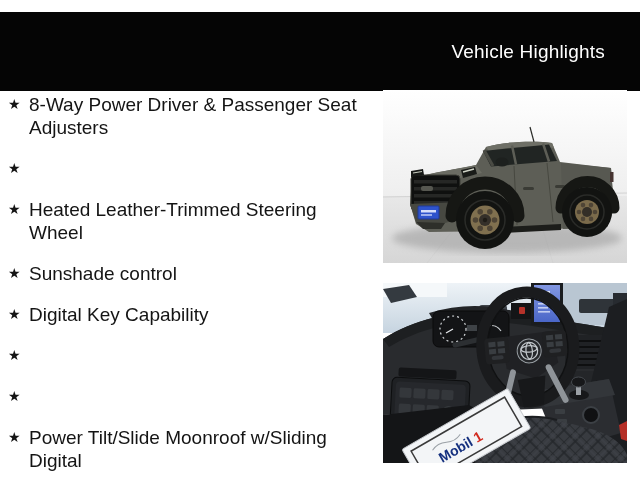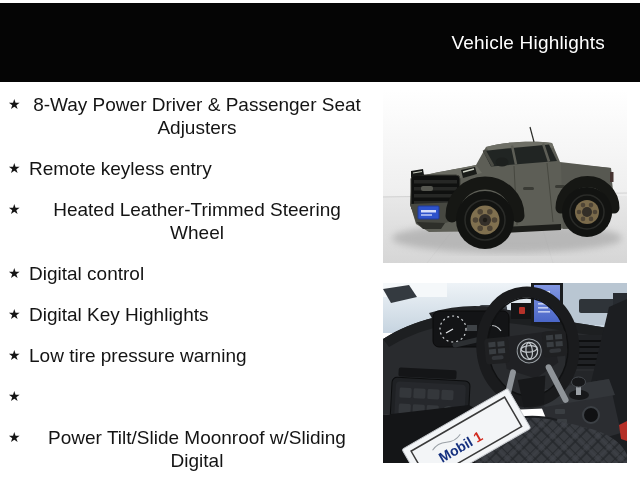--- a/index.html
+++ b/index.html
@@ -2,41 +2,41 @@
 <html><head>
 <meta charset="utf-8">
 <style>
   html,body{margin:0;padding:0;}
   body{
     width:640px;height:480px;position:relative;overflow:hidden;
     background:#ffffff;
     font-family:"Liberation Sans", sans-serif;
   }
   .header{
-    position:absolute;left:0;top:3px;width:640px;height:79px;
+    position:absolute;left:0;top:12px;width:640px;height:79px;
     background:#050505;
     display:flex;align-items:center;justify-content:flex-end;
     padding-right:35px;box-sizing:border-box;
   }
   .header-title{
     color:#ffffff;font-size:19px;letter-spacing:.2px;white-space:nowrap;
   }
   .highlights{
     position:absolute;left:8px;top:93px;width:360px;
     list-style:none;margin:0;padding:0;
   }
   .hl-item{
     display:flex;align-items:flex-start;
     margin:0 0 18px 0;
     color:#141414;font-size:19px;line-height:23px;
   }
   .hl-bullet{
     flex:none;width:21px;font-size:14px;line-height:23px;color:#141414;
   }
-  .hl-text{flex:none;max-width:336px;text-align:center;}
+  .hl-text{flex:none;max-width:336px;}
   .photo{
     position:absolute;left:383px;margin:0;padding:0;overflow:hidden;
   }
   .photo-exterior{top:90px;width:244px;height:173px;}
   .photo-interior{top:283px;width:244px;height:180px;}
   .photo svg{display:block;width:100%;height:100%;}
 </style>
 </head>
 <body>
 
@@ -44,37 +44,35 @@
   <span class="header-title">Vehicle Highlights</span>
 </header>
 
 <ul class="highlights">
   <li class="hl-item">
     <span class="hl-bullet">★</span>
     <span class="hl-text">8-Way Power Driver &amp; Passenger Seat Adjusters</span>
   </li>
   <li class="hl-item">
     <span class="hl-bullet">★</span>
-    <span class="hl-text">Remote keyless entry</span>
   </li>
   <li class="hl-item">
     <span class="hl-bullet">★</span>
     <span class="hl-text">Heated Leather-Trimmed Steering Wheel</span>
   </li>
   <li class="hl-item">
     <span class="hl-bullet">★</span>
-    <span class="hl-text">Digital control</span>
-  </li>
-  <li class="hl-item">
-    <span class="hl-bullet">★</span>
-    <span class="hl-text">Digital Key Highlights</span>
-  </li>
-  <li class="hl-item">
-    <span class="hl-bullet">★</span>
-    <span class="hl-text">Low tire pressure warning</span>
+    <span class="hl-text">Sunshade control</span>
+  </li>
+  <li class="hl-item">
+    <span class="hl-bullet">★</span>
+    <span class="hl-text">Digital Key Capability</span>
+  </li>
+  <li class="hl-item">
+    <span class="hl-bullet">★</span>
   </li>
   <li class="hl-item">
     <span class="hl-bullet">★</span>
   </li>
   <li class="hl-item">
     <span class="hl-bullet">★</span>
     <span class="hl-text">Power Tilt/Slide Moonroof w/Sliding Digital</span>
   </li>
 </ul>
 

